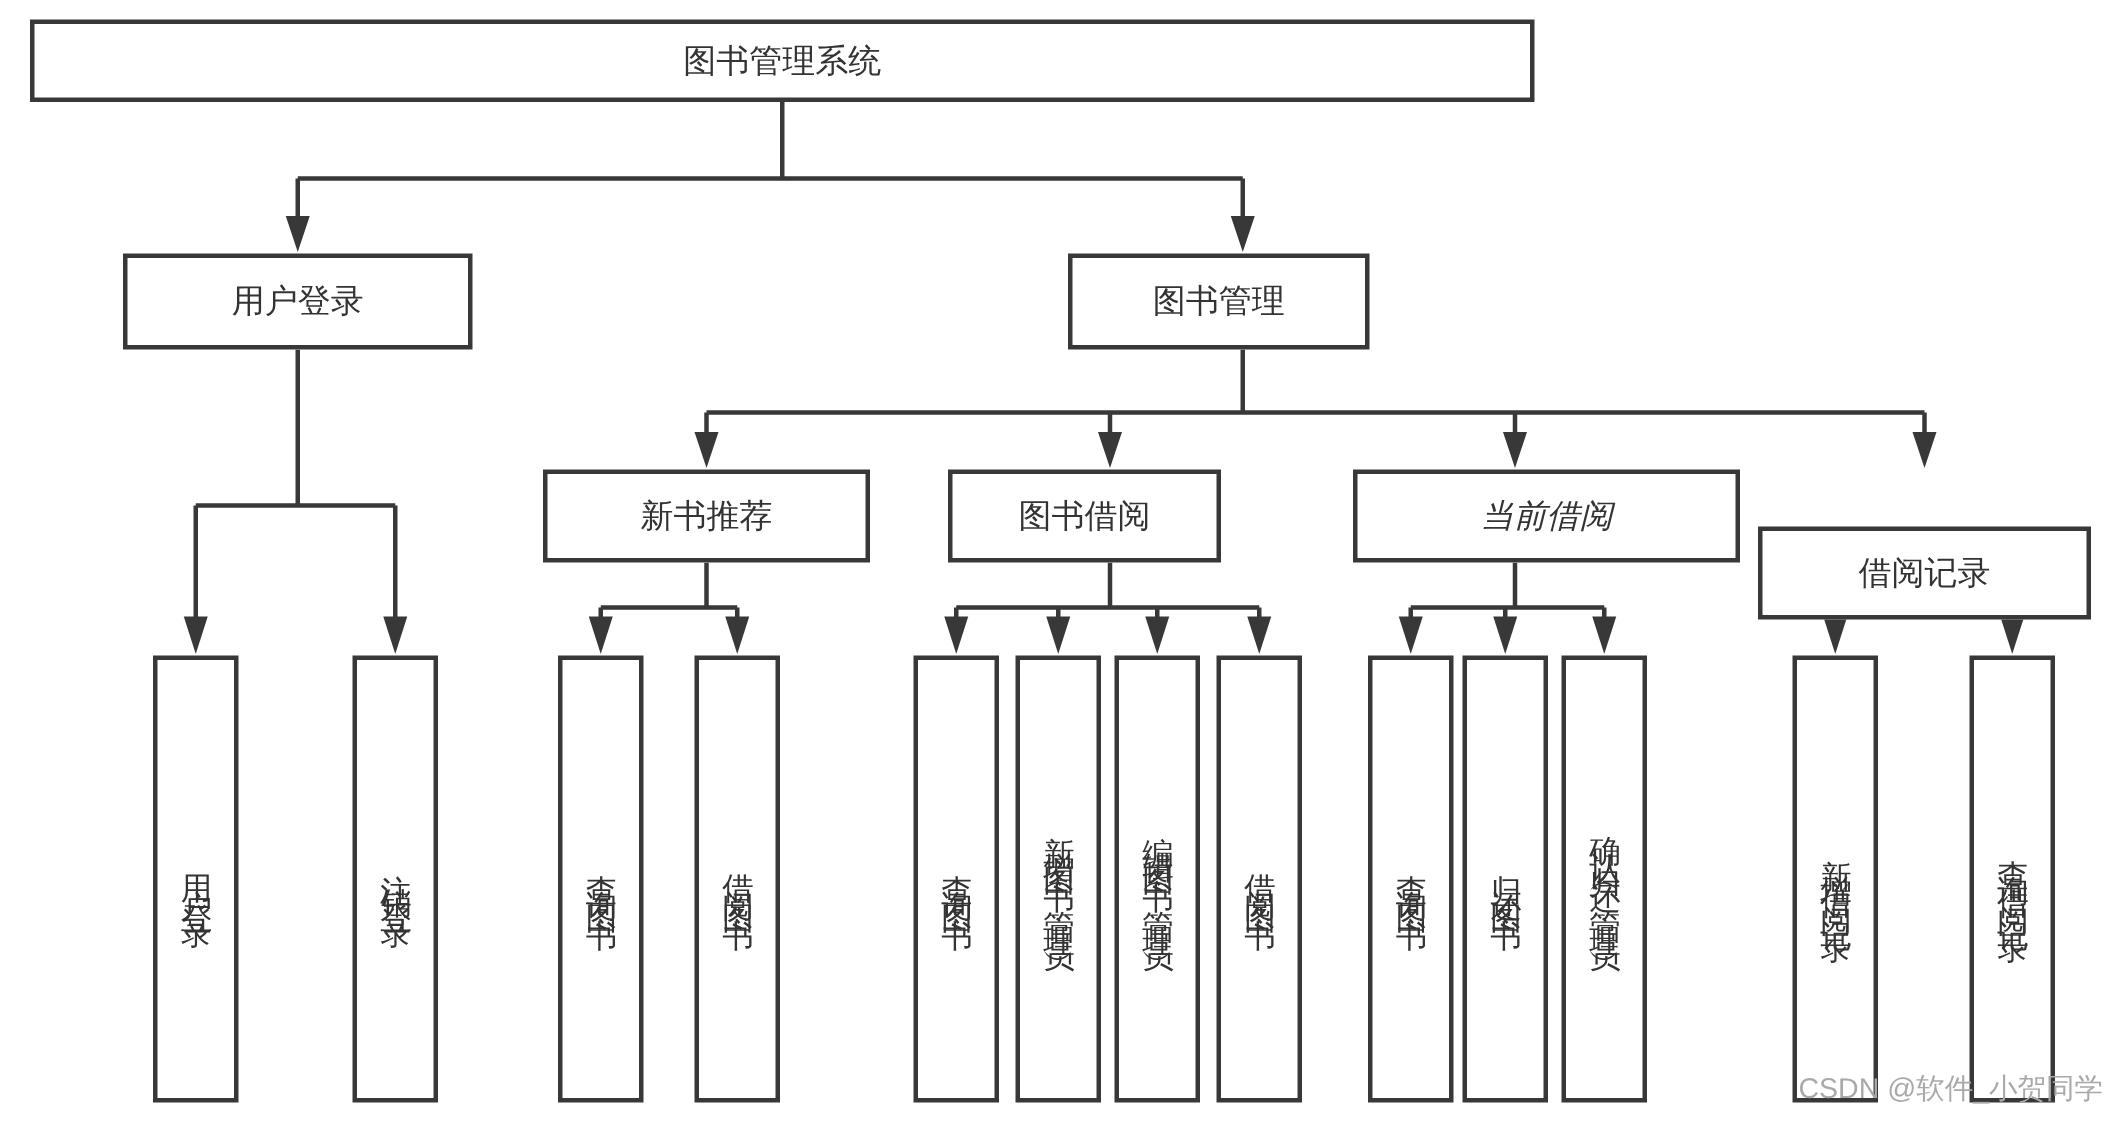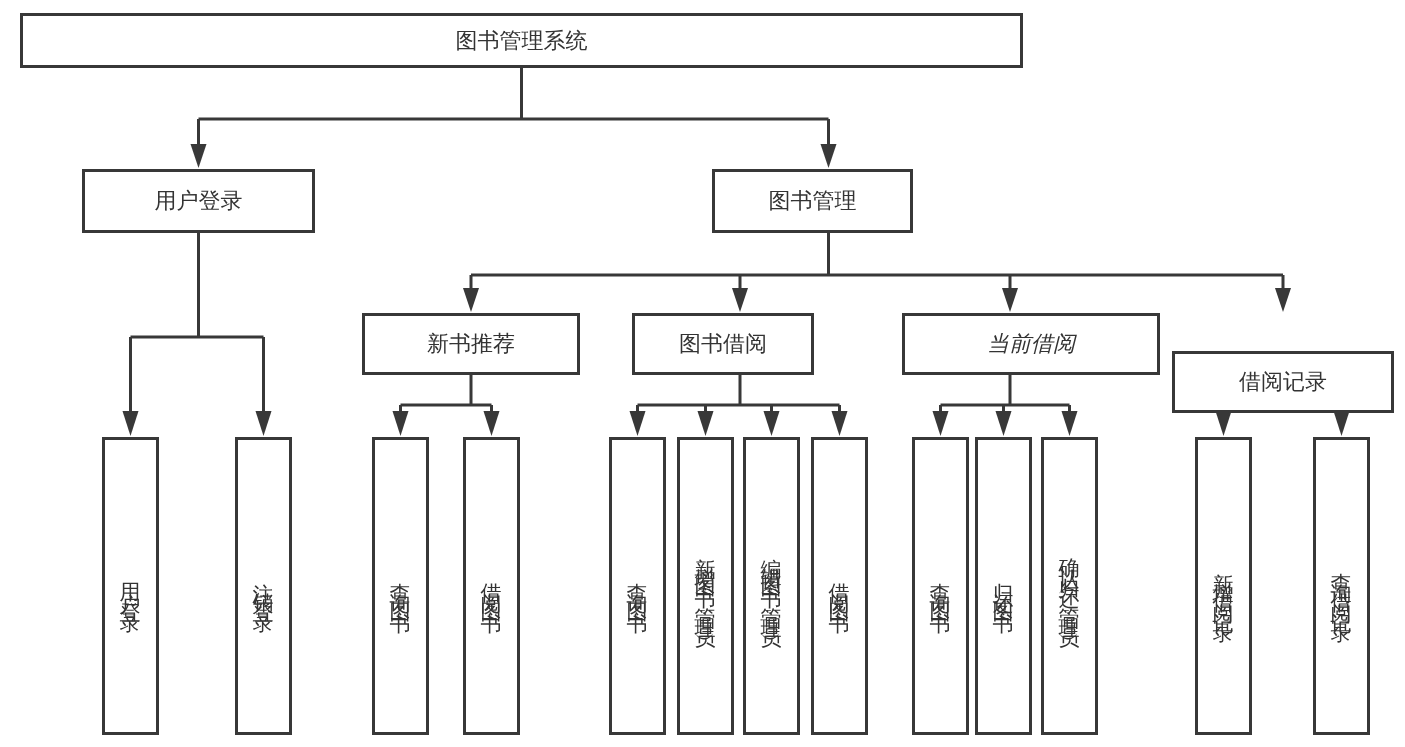--- a/index.html
+++ b/index.html
@@ -154,13 +154,14 @@
   <div class="box leaf" id="l-bb-e">编辑图书（管理员）</div>
   <div class="box leaf" id="l-bb-b">借阅图书</div>
 
   <div class="box leaf" id="l-cb-q">查询图书</div>
   <div class="box leaf" id="l-cb-r">归还图书</div>
   <div class="box leaf" id="l-cb-c">确认归还（管理员）</div>
 
   <div class="box leaf" id="l-br-a">新增借阅记录</div>
   <div class="box leaf" id="l-br-q">查询借阅记录</div>
 
+  <div class="watermark">CSDN @软件_小贺同学</div>
 </div>
 
 </body></html>

